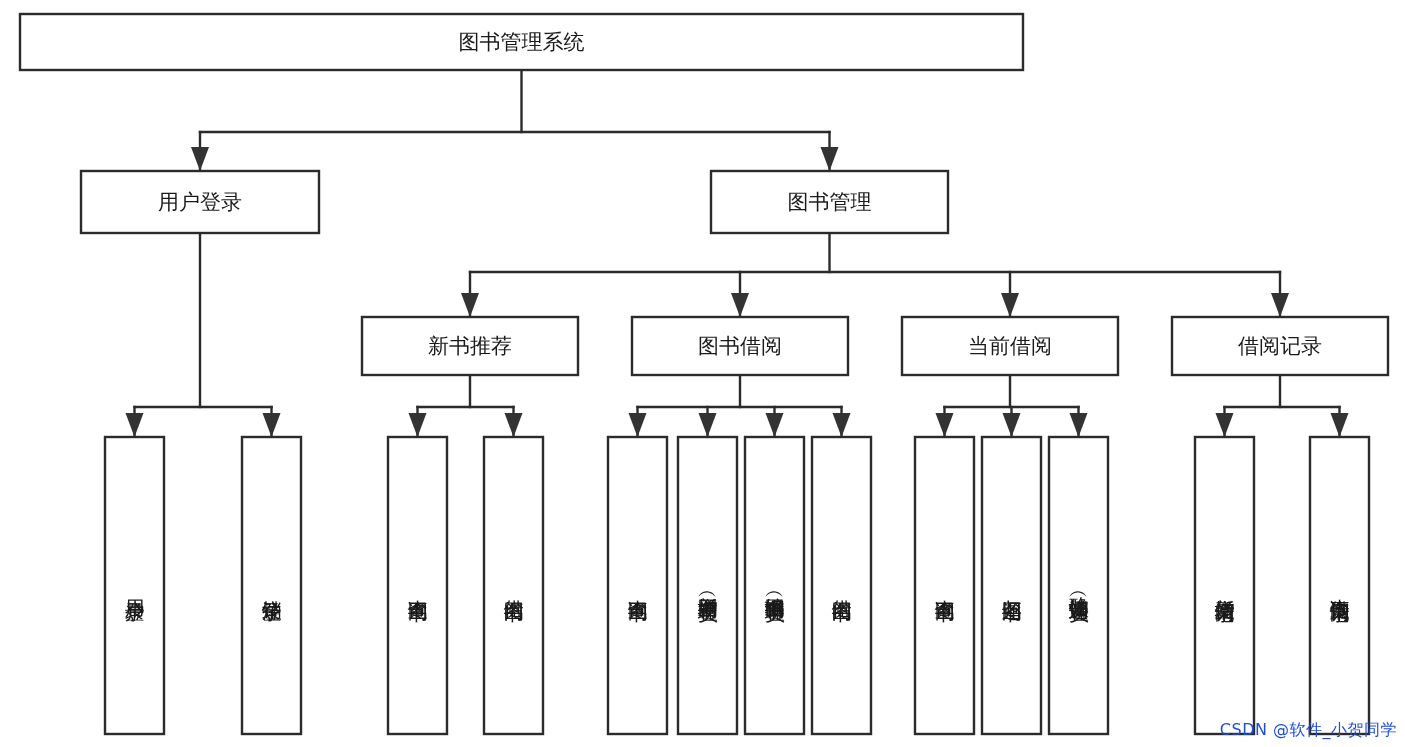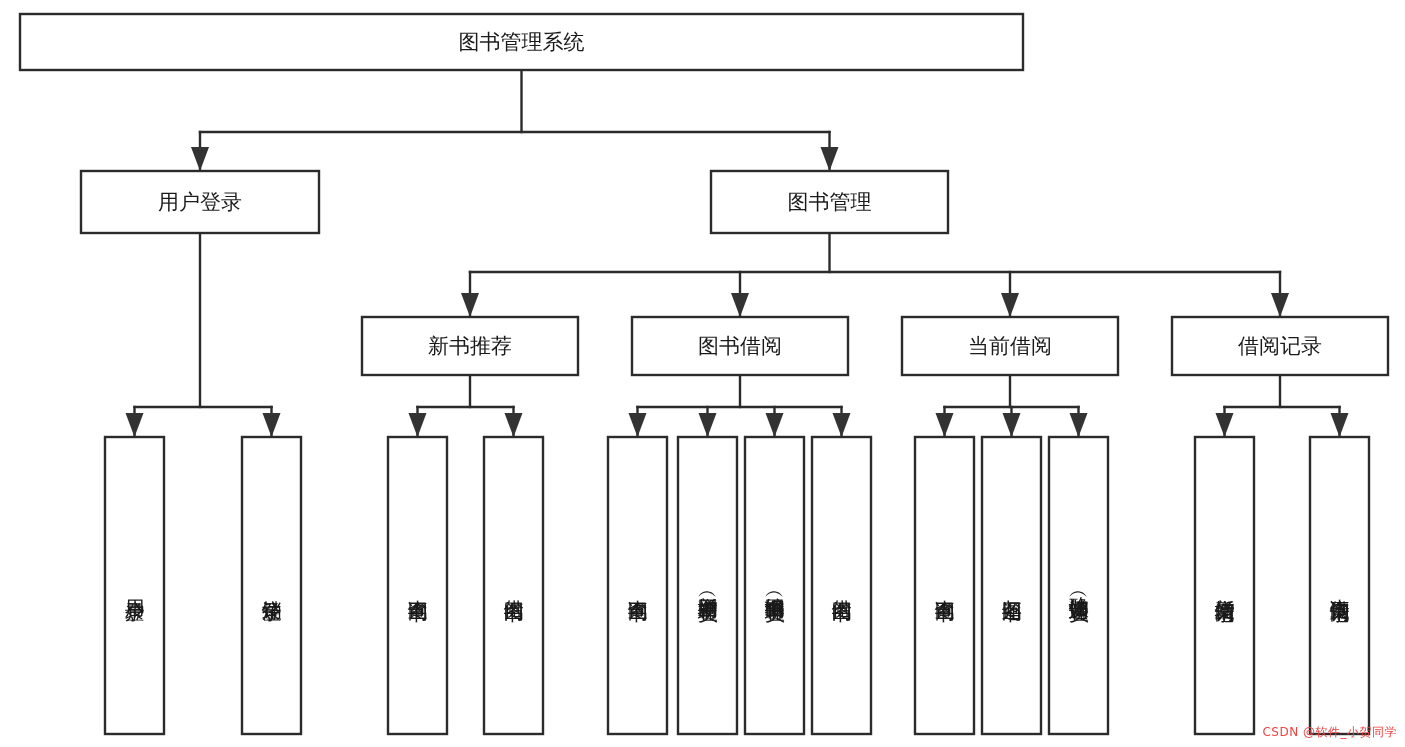--- a/index.html
+++ b/index.html
@@ -66,22 +66,22 @@
     letter-spacing: 1px;
     color: #1a1a1a;
     white-space: nowrap;
     text-align: center;
   }
   .watermark {
     position: absolute;
     right: 8px;
     bottom: 6px;
     font-family: "DejaVu Sans", "Liberation Sans", sans-serif;
-    font-size: 12px;
-    color: #ef4444;
+    font-size: 16px;
+    color: #1d4ed8;
     letter-spacing: 0.5px;
     white-space: nowrap;
     user-select: none;
   }
 </style>
 </head>
 <body>
 
 <div id="diagram-root">
 

